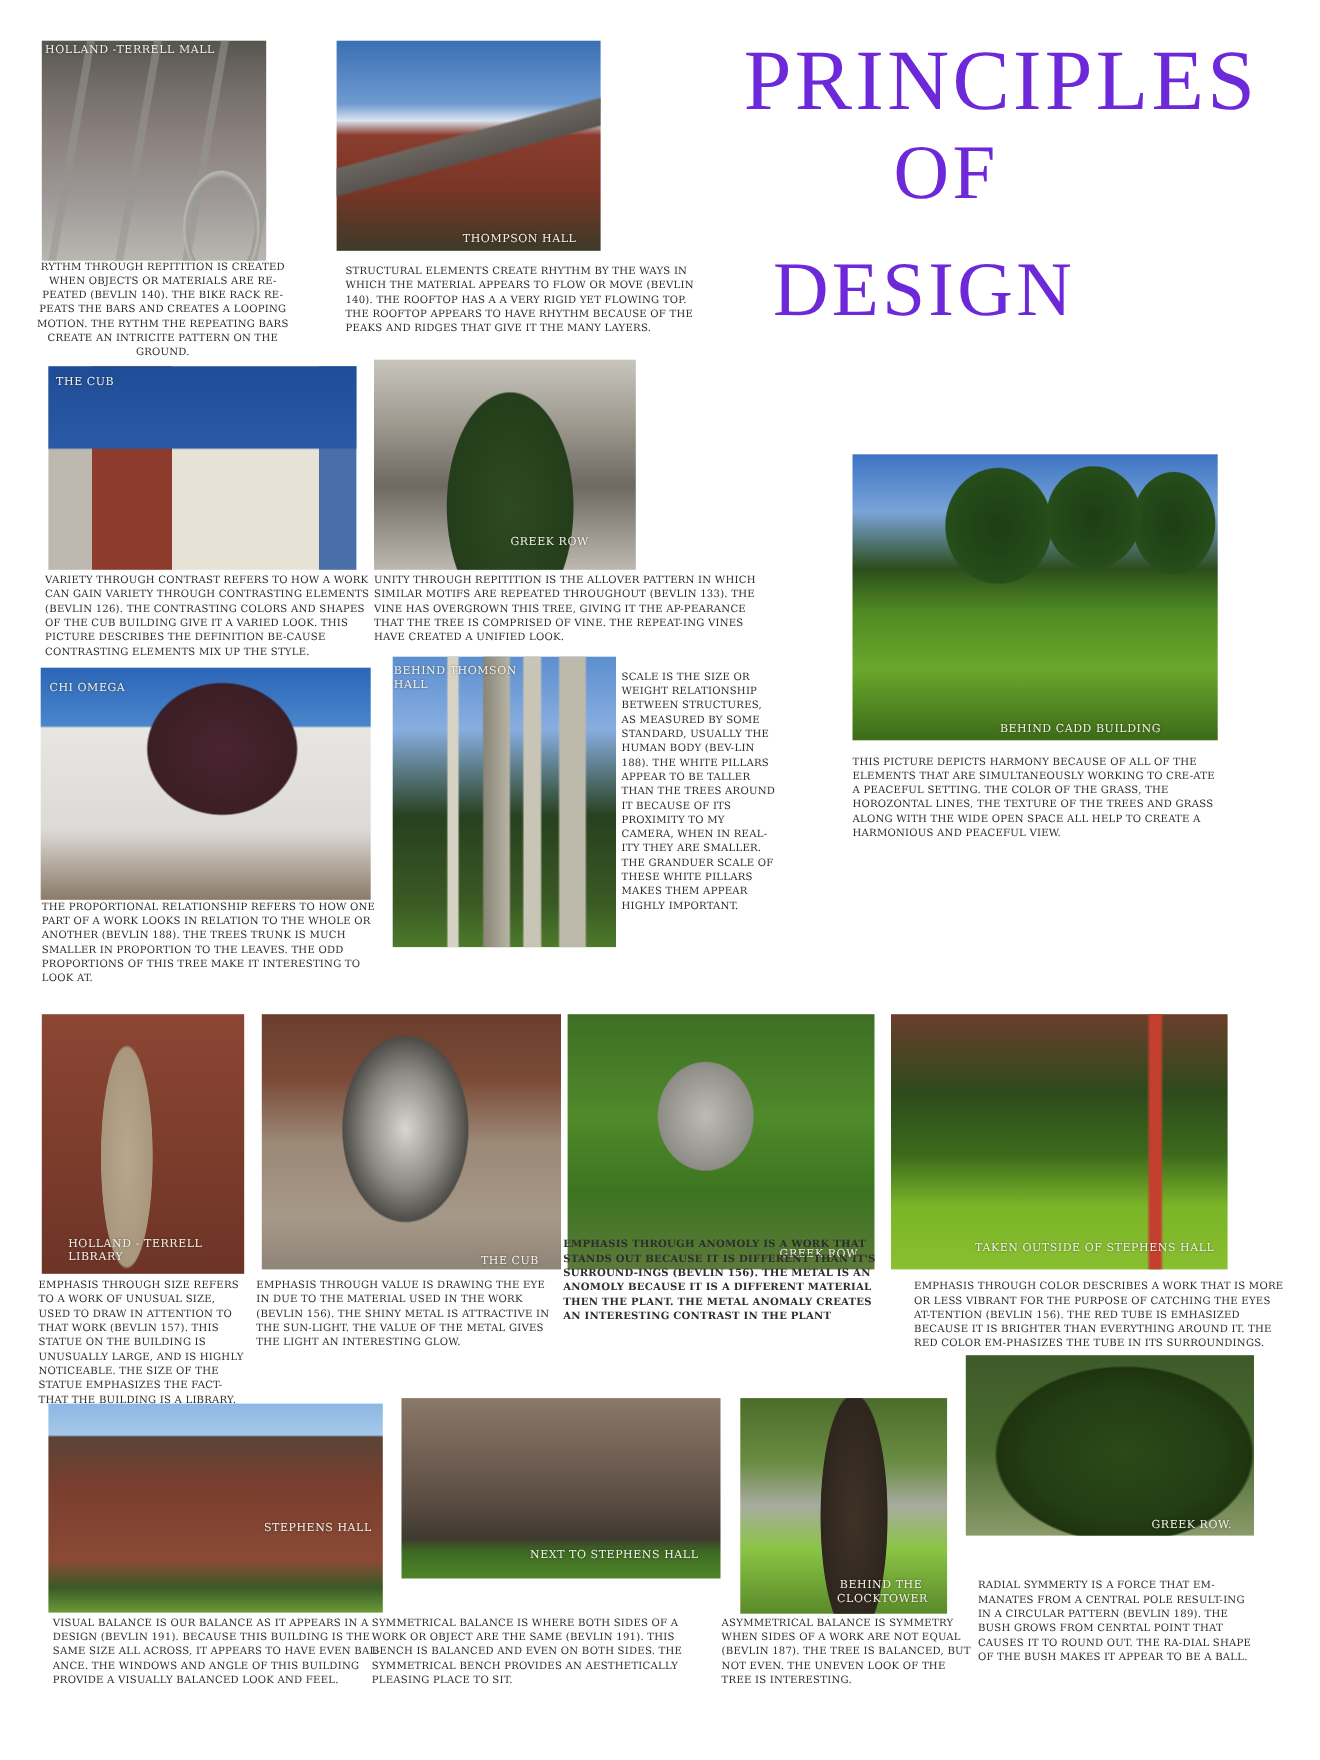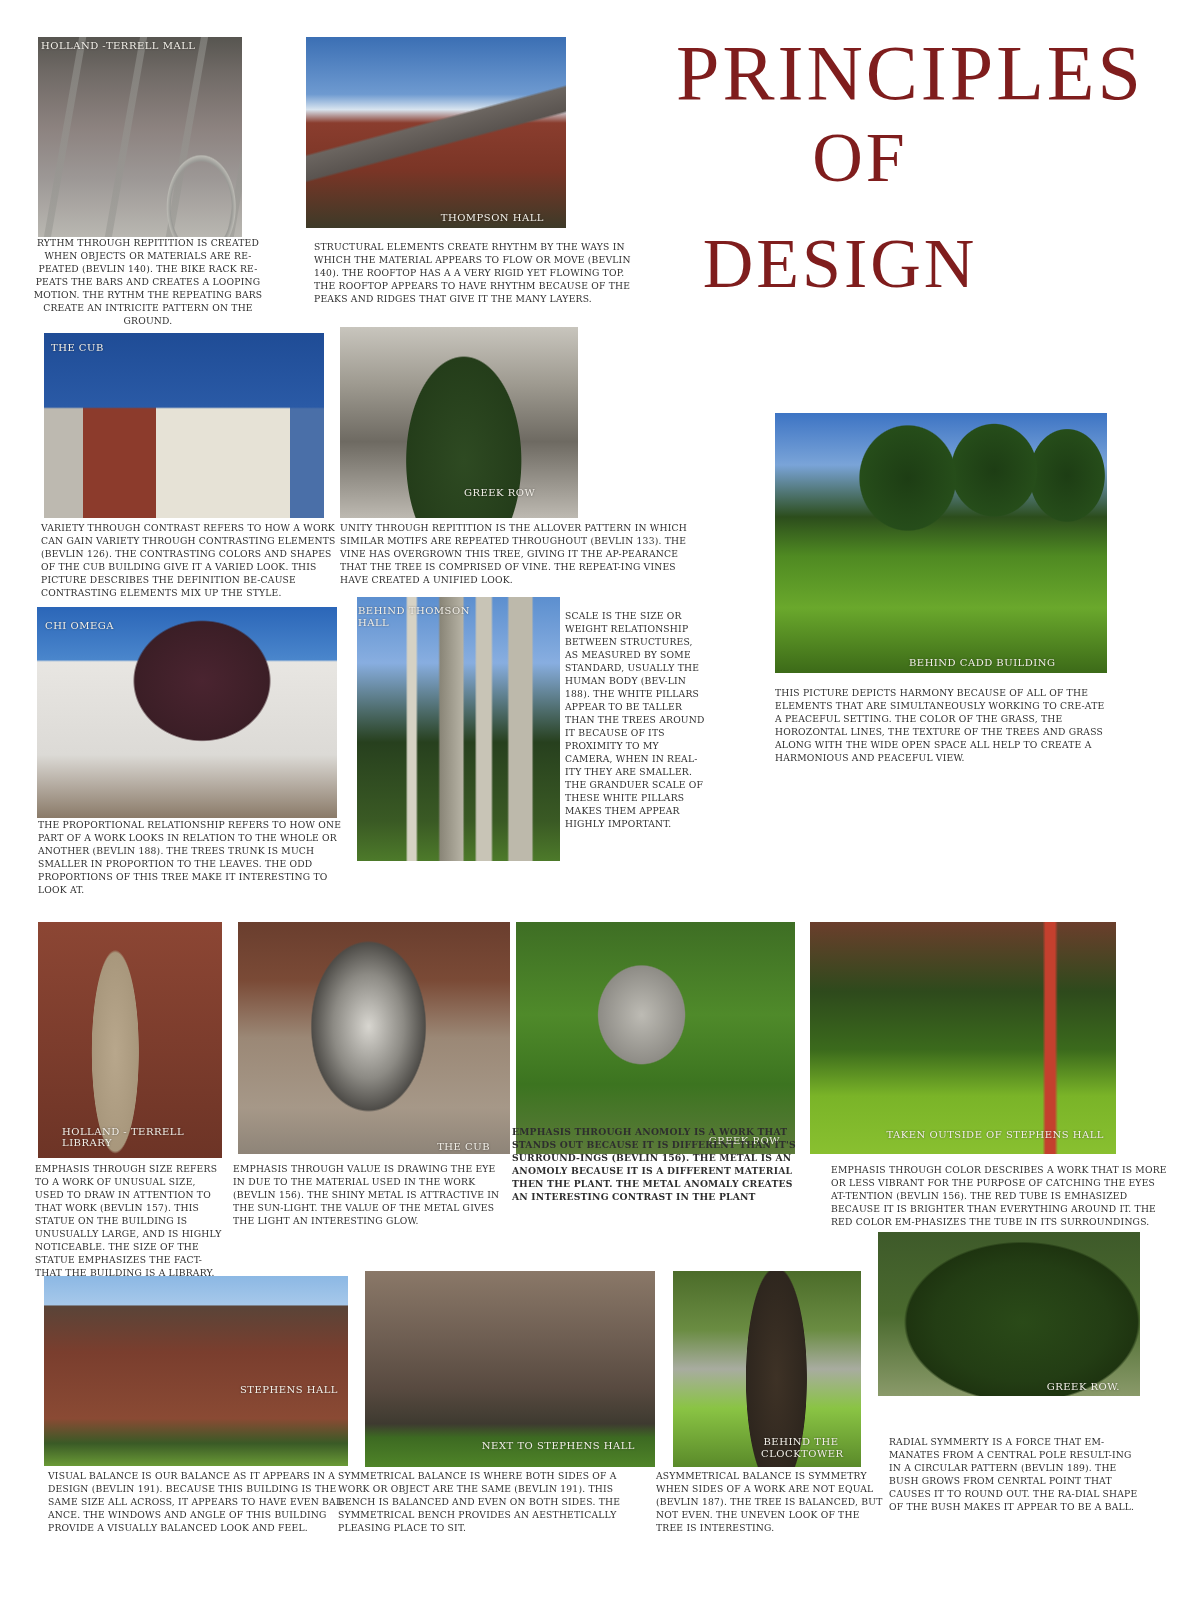--- a/index.html
+++ b/index.html
@@ -1,20 +1,20 @@
 <!DOCTYPE html>
 <html><head>
 <meta charset="utf-8">
 <style>
   html, body { margin:0; padding:0; background:#ffffff; }
   body { width:1200px; height:1600px; position:relative; overflow:hidden; font-family:"DejaVu Serif", serif; color:#2a2a2a; }
   .photo { position:absolute; overflow:hidden; }
   .photo .lbl { position:absolute; color:#f4f1ea; font-size:10px; letter-spacing:0.5px; text-transform:uppercase; font-family:"DejaVu Serif", serif; text-shadow:0 0 2px rgba(0,0,0,0.5); }
   .cap { position:absolute; font-size:9.2px; line-height:13px; text-transform:uppercase; letter-spacing:0.2px; color:#2e2e2e; font-family:"DejaVu Serif", serif; }
-  .title { position:absolute; font-family:"Liberation Serif", serif; color:#7f1d1d; text-align:center; letter-spacing:3px; }
+  .title { position:absolute; font-family:"Liberation Serif", serif; color:#6d28d9; text-align:center; letter-spacing:3px; }
 
   
   .p-bike { background:
       radial-gradient(ellipse 40px 60px at 80% 85%, transparent 30px, #9a9a96 31px, #b9b8b2 34px, transparent 35px),
       repeating-linear-gradient(100deg, transparent 0 40px, rgba(150,150,145,0.55) 41px 47px, transparent 48px 60px),
       linear-gradient(180deg,#575550 0%,#706a66 18%,#8c827f 45%,#9c9795 70%,#b9b7b1 100%); }
   .p-thompson { background:
       linear-gradient(165deg, transparent 45%, #6b6560 46%, #5a5450 55%, transparent 56%),
       linear-gradient(180deg,#3b6fb4 0%,#6e9ad0 30%, #d8e4ef 38%, #8a3d2e 45%, #7a3526 70%, #3d3a28 100%); }
   .p-cub1 { background:
@@ -63,21 +63,21 @@
 
 <div class="title" style="left:660px; top:28px; width:500px; font-size:78px;">PRINCIPLES</div>
 <div class="title" style="left:660px; top:118px; width:400px; font-size:70px;">OF</div>
 <div class="title" style="left:660px; top:224px; width:360px; font-size:70px;">DESIGN</div>
 
 <div class="photo p-bike" style="left:38px; top:37px; width:204px; height:200px;">
   <span class="lbl" style="left:3px; top:3px;">HOLLAND -TERRELL MALL</span>
 </div>
 <div class="cap" style="left:28px; top:236px; width:240px;text-align:center;">RYTHM THROUGH REPITITION IS CREATED WHEN OBJECTS OR MATERIALS ARE RE-PEATED (BEVLIN 140). THE BIKE RACK RE-PEATS THE BARS AND CREATES A LOOPING MOTION. THE RYTHM THE REPEATING BARS CREATE AN INTRICITE PATTERN ON THE GROUND.</div>
 
-<div class="photo p-thompson" style="left:306px; top:37px; width:260px; height:191px;">
+<div class="photo p-thompson" style="left:306px; top:37px; width:240px; height:191px;">
   <span class="lbl" style="right:22px; bottom:5px;">THOMPSON HALL</span>
 </div>
 <div class="cap" style="left:294px; top:240px; width:330px;margin-left:20px;">STRUCTURAL ELEMENTS CREATE RHYTHM BY THE WAYS IN WHICH THE MATERIAL APPEARS TO FLOW OR MOVE (BEVLIN 140). THE ROOFTOP HAS A A VERY RIGID YET FLOWING TOP. THE ROOFTOP APPEARS TO HAVE RHYTHM BECAUSE OF THE PEAKS AND RIDGES THAT GIVE IT THE MANY LAYERS.</div>
 
 <div class="photo p-cub1" style="left:44px; top:333px; width:280px; height:185px;">
   <span class="lbl" style="left:7px; top:9px;">THE CUB</span>
 </div>
 <div class="cap" style="left:41px; top:521px; width:296px;">VARIETY THROUGH CONTRAST REFERS TO HOW A WORK CAN GAIN VARIETY THROUGH CONTRASTING ELEMENTS (BEVLIN 126). THE CONTRASTING COLORS AND SHAPES OF THE CUB BUILDING GIVE IT A VARIED LOOK. THIS PICTURE DESCRIBES THE DEFINITION BE-CAUSE CONTRASTING ELEMENTS MIX UP THE STYLE.</div>
 
 <div class="photo p-tree" style="left:340px; top:327px; width:238px; height:191px;">
@@ -118,21 +118,21 @@
 <div class="photo p-hydrant" style="left:810px; top:922px; width:306px; height:232px;">
   <span class="lbl" style="right:12px; bottom:14px;">TAKEN OUTSIDE OF STEPHENS HALL</span>
 </div>
 <div class="cap" style="left:811px; top:1163px; width:340px;margin-left:20px;">EMPHASIS THROUGH COLOR DESCRIBES A WORK THAT IS MORE OR LESS VIBRANT FOR THE PURPOSE OF CATCHING THE EYES AT-TENTION (BEVLIN 156). THE RED TUBE IS EMHASIZED BECAUSE IT IS BRIGHTER THAN EVERYTHING AROUND IT. THE RED COLOR EM-PHASIZES THE TUBE IN ITS SURROUNDINGS.</div>
 
 <div class="photo p-stephens" style="left:44px; top:1276px; width:304px; height:190px;">
   <span class="lbl" style="right:10px; top:108px;">STEPHENS HALL</span>
 </div>
 <div class="cap" style="left:48px; top:1469px; width:302px;">VISUAL BALANCE IS OUR BALANCE AS IT APPEARS IN A DESIGN (BEVLIN 191). BECAUSE THIS BUILDING IS THE SAME SIZE ALL ACROSS, IT APPEARS TO HAVE EVEN BAL-ANCE. THE WINDOWS AND ANGLE OF THIS BUILDING PROVIDE A VISUALLY BALANCED LOOK AND FEEL.</div>
 
-<div class="photo p-bench" style="left:365px; top:1271px; width:290px; height:196px;">
+<div class="photo p-bench" style="left:365px; top:1271px; width:290px; height:164px;">
   <span class="lbl" style="right:20px; bottom:16px;">NEXT TO STEPHENS HALL</span>
 </div>
 <div class="cap" style="left:338px; top:1469px; width:292px;">SYMMETRICAL BALANCE IS WHERE BOTH SIDES OF A WORK OR OBJECT ARE THE SAME (BEVLIN 191). THIS BENCH IS BALANCED AND EVEN ON BOTH SIDES. THE SYMMETRICAL BENCH PROVIDES AN AESTHETICALLY PLEASING PLACE TO SIT.</div>
 
 <div class="photo p-clock" style="left:673px; top:1271px; width:188px; height:196px;">
   <span class="lbl" style="right:20px; bottom:7px; width:80px; text-align:center; line-height:12px;">BEHIND THE CLOCKTOWER</span>
 </div>
 <div class="cap" style="left:656px; top:1469px; width:232px;">ASYMMETRICAL BALANCE IS SYMMETRY WHEN SIDES OF A WORK ARE NOT EQUAL (BEVLIN 187). THE TREE IS BALANCED, BUT NOT EVEN. THE UNEVEN LOOK OF THE TREE IS INTERESTING.</div>
 
 <div class="photo p-bush" style="left:878px; top:1232px; width:262px; height:164px;">

